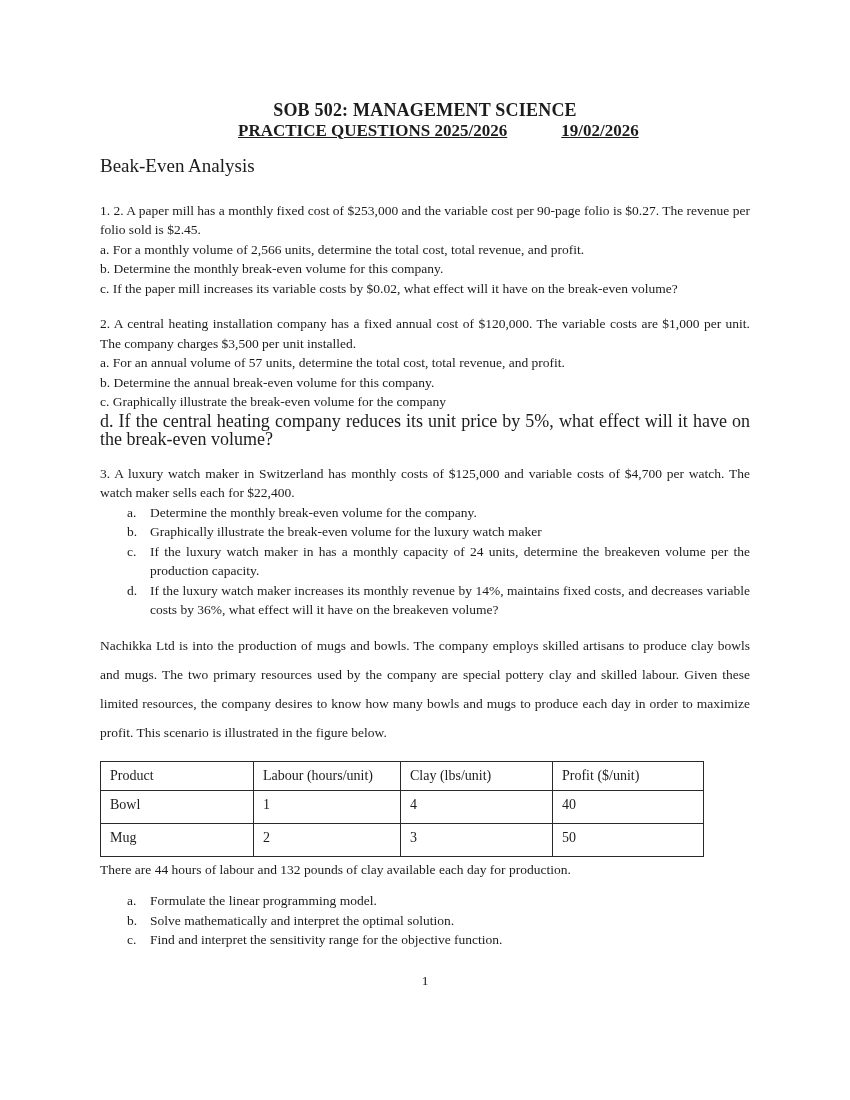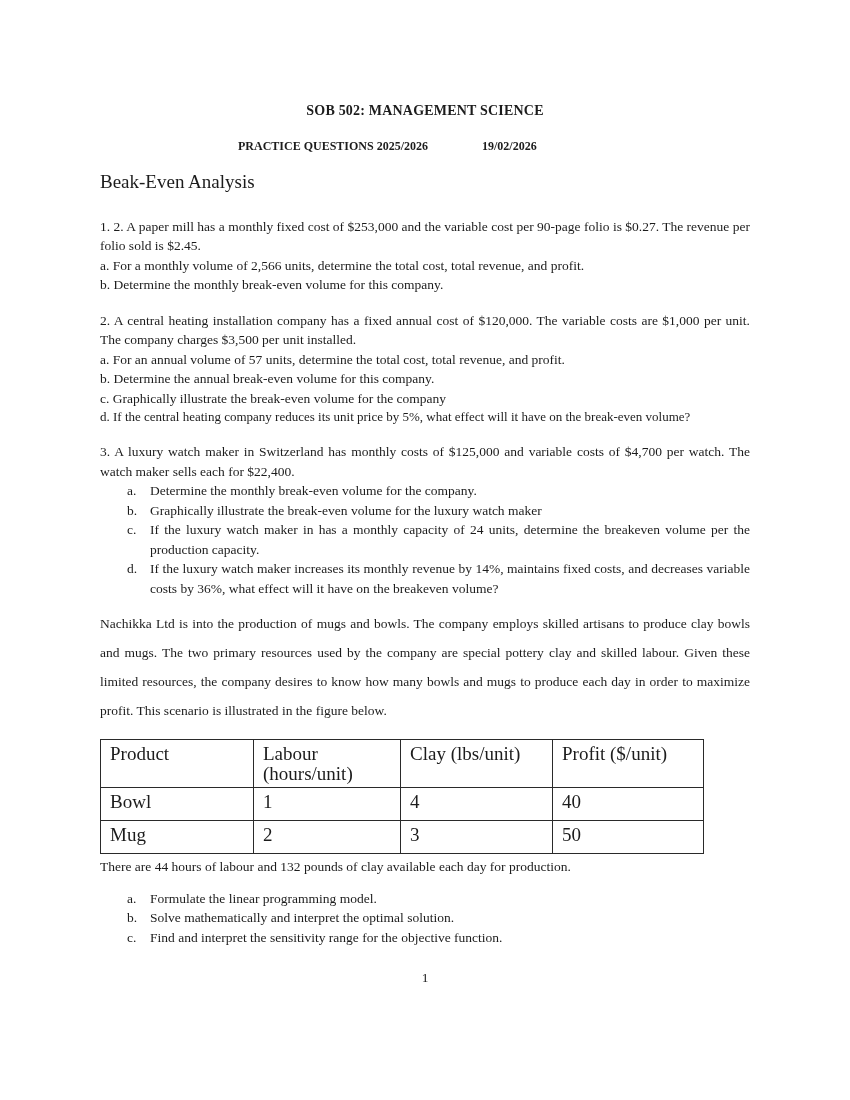--- a/index.html
+++ b/index.html
@@ -14,42 +14,42 @@
     height: 1100px;
     background: #ffffff;
     overflow: hidden;
   }
   .content {
     padding: 101px 100px 0 100px;
     font-size: 13.5px;
     line-height: 19.5px;
   }
   .title {
-    font-size: 14px;
+    font-size: 18px;
     font-weight: bold;
     text-align: center;
     letter-spacing: 0.2px;
   }
   .subtitle-row {
     display: flex;
-    margin-top: 16px;
     font-weight: bold;
-    font-size: 12px;
+    font-size: 17px;
+    text-decoration: underline;
   }
   .subtitle-row .subtitle { margin-left: 138px; }
   .subtitle-row .date { margin-left: 54px; }
   .section-heading {
     font-size: 19px;
     font-weight: normal;
     margin-top: 16px;
   }
   .qblock { margin-top: 25px; }
   .qblock + .qblock { margin-top: 16px; }
   .qline { text-align: justify; }
-  .qline.small { font-size: 13px; line-height: 18px; }
+  .qline.small { font-size: 18px; line-height: 18px; }
   .list { margin-top: 0; }
   .list-item {
     display: flex;
     margin-left: 27px;
     text-align: justify;
   }
   .list-item .marker {
     flex: 0 0 23px;
     text-align: left;
   }
@@ -66,21 +66,21 @@
     width: 603px;
     table-layout: fixed;
   }
   table.resource-table th,
   table.resource-table td {
     border: 1px solid #2a2a2a;
     font-weight: normal;
     text-align: left;
     vertical-align: top;
     padding: 4px 4px 4px 9px;
-    font-size: 19px;
+    font-size: 14px;
   }
   table.resource-table th { height: 29px; }
   table.resource-table td { height: 33px; }
   col.c-product { width: 153px; }
   col.c-labour  { width: 147px; }
   col.c-clay    { width: 152px; }
   col.c-profit  { width: 151px; }
   .note { margin-top: 3px; }
   .lp-list { margin-top: 12px; }
   .page-number {
@@ -101,20 +101,21 @@
       <span class="subtitle">PRACTICE QUESTIONS 2025/2026</span>
       <span class="date">19/02/2026</span>
     </div>
 
     <div class="section-heading">Beak-Even Analysis</div>
 
     <div class="qblock">
       <div class="qline">1. 2. A paper mill has a monthly fixed cost of $253,000 and the variable cost per 90-page folio is $0.27. The revenue per folio sold is $2.45.</div>
       <div class="qline">a. For a monthly volume of 2,566 units, determine the total cost, total revenue, and profit.</div>
       <div class="qline">b. Determine the monthly break-even volume for this company.</div>
+      <div class="qline">c. If the paper mill increases its variable costs by $0.02, what effect will it have on the break-even volume?</div>
     </div>
 
     <div class="qblock">
       <div class="qline">2. A central heating installation company has a fixed annual cost of $120,000. The variable costs  are $1,000 per unit. The company charges $3,500 per unit installed.</div>
       <div class="qline">a. For an annual volume of 57 units, determine the total cost, total revenue, and profit.</div>
       <div class="qline">b. Determine the annual break-even volume for this company.</div>
       <div class="qline">c. Graphically illustrate the break-even volume for the company</div>
       <div class="qline small">d. If the central heating company reduces its unit price by 5%, what effect will it have on the break-even volume?</div>
     </div>
 

